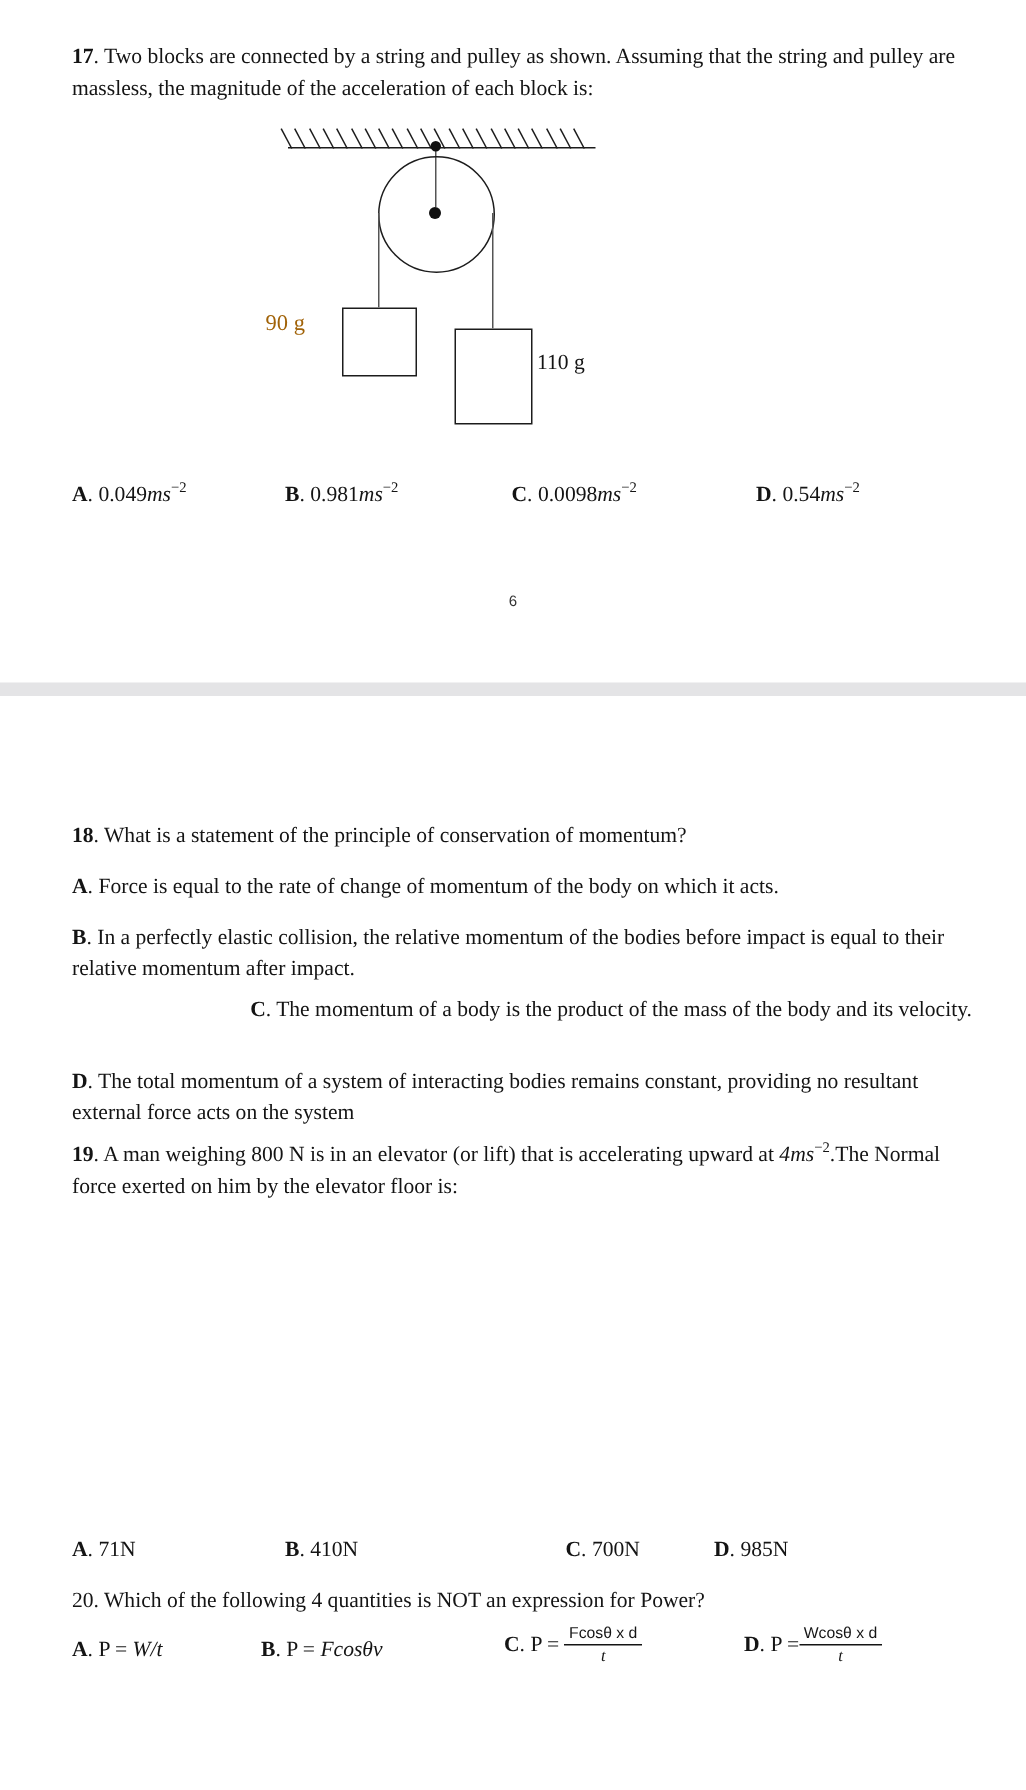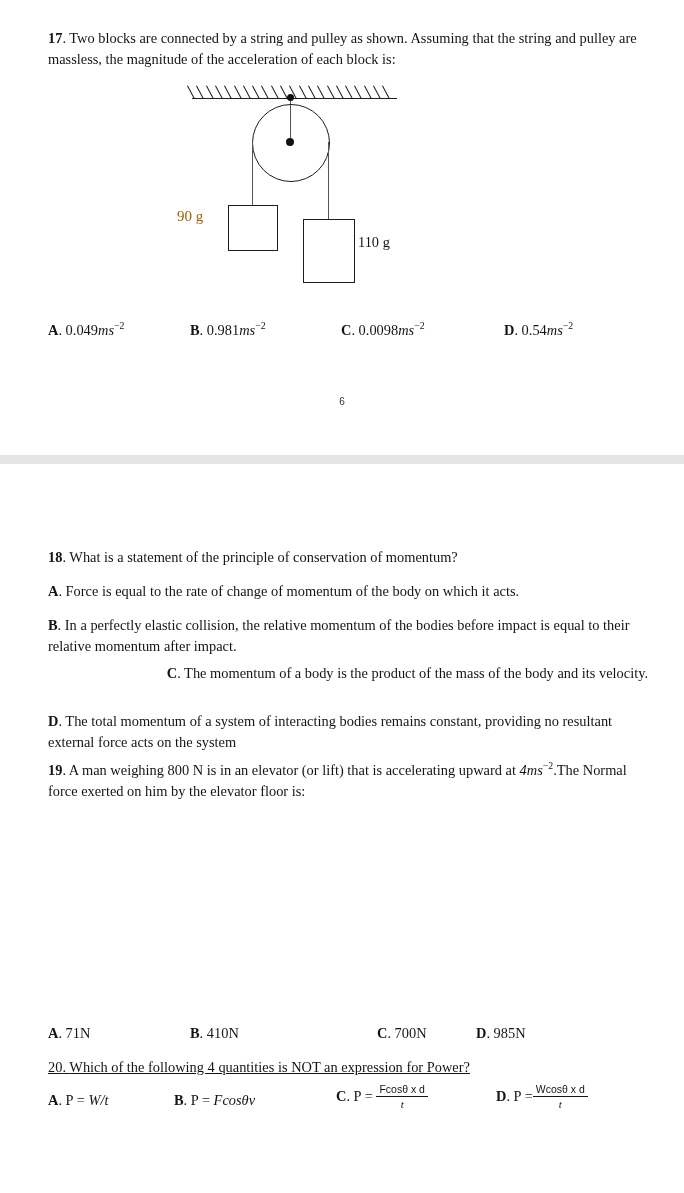--- a/index.html
+++ b/index.html
@@ -495,21 +495,21 @@
       <span class="lbl">B</span>. <span>410N</span>
     </div>
     <div class="opt" style="left:293px;margin-left:36px;">
       <span class="lbl">C</span>. <span>700N</span>
     </div>
     <div class="opt" style="left:428px;">
       <span class="lbl">D</span>. <span>985N</span>
     </div>
   </div>
 
-  <div class="body-text" style="left:48px; top:593px; width:600px;text-decoration:underline;">
+  <div class="body-text" style="left:48px; top:593px; width:600px;">
     <span class="q-num-plain">20</span><span>. </span><span>Which of the following 4 quantities is NOT an expression for Power?</span>
   </div>
 
   <div class="opt-row" style="top:626px;">
     <div class="opt" style="left:0px; top:2px;">
       <span class="lbl">A</span>. <span>P = </span><i>W/t</i>
     </div>
     <div class="opt" style="left:126px; top:2px;">
       <span class="lbl">B</span>. <span>P = </span><i>Fcosθv</i>
     </div>

